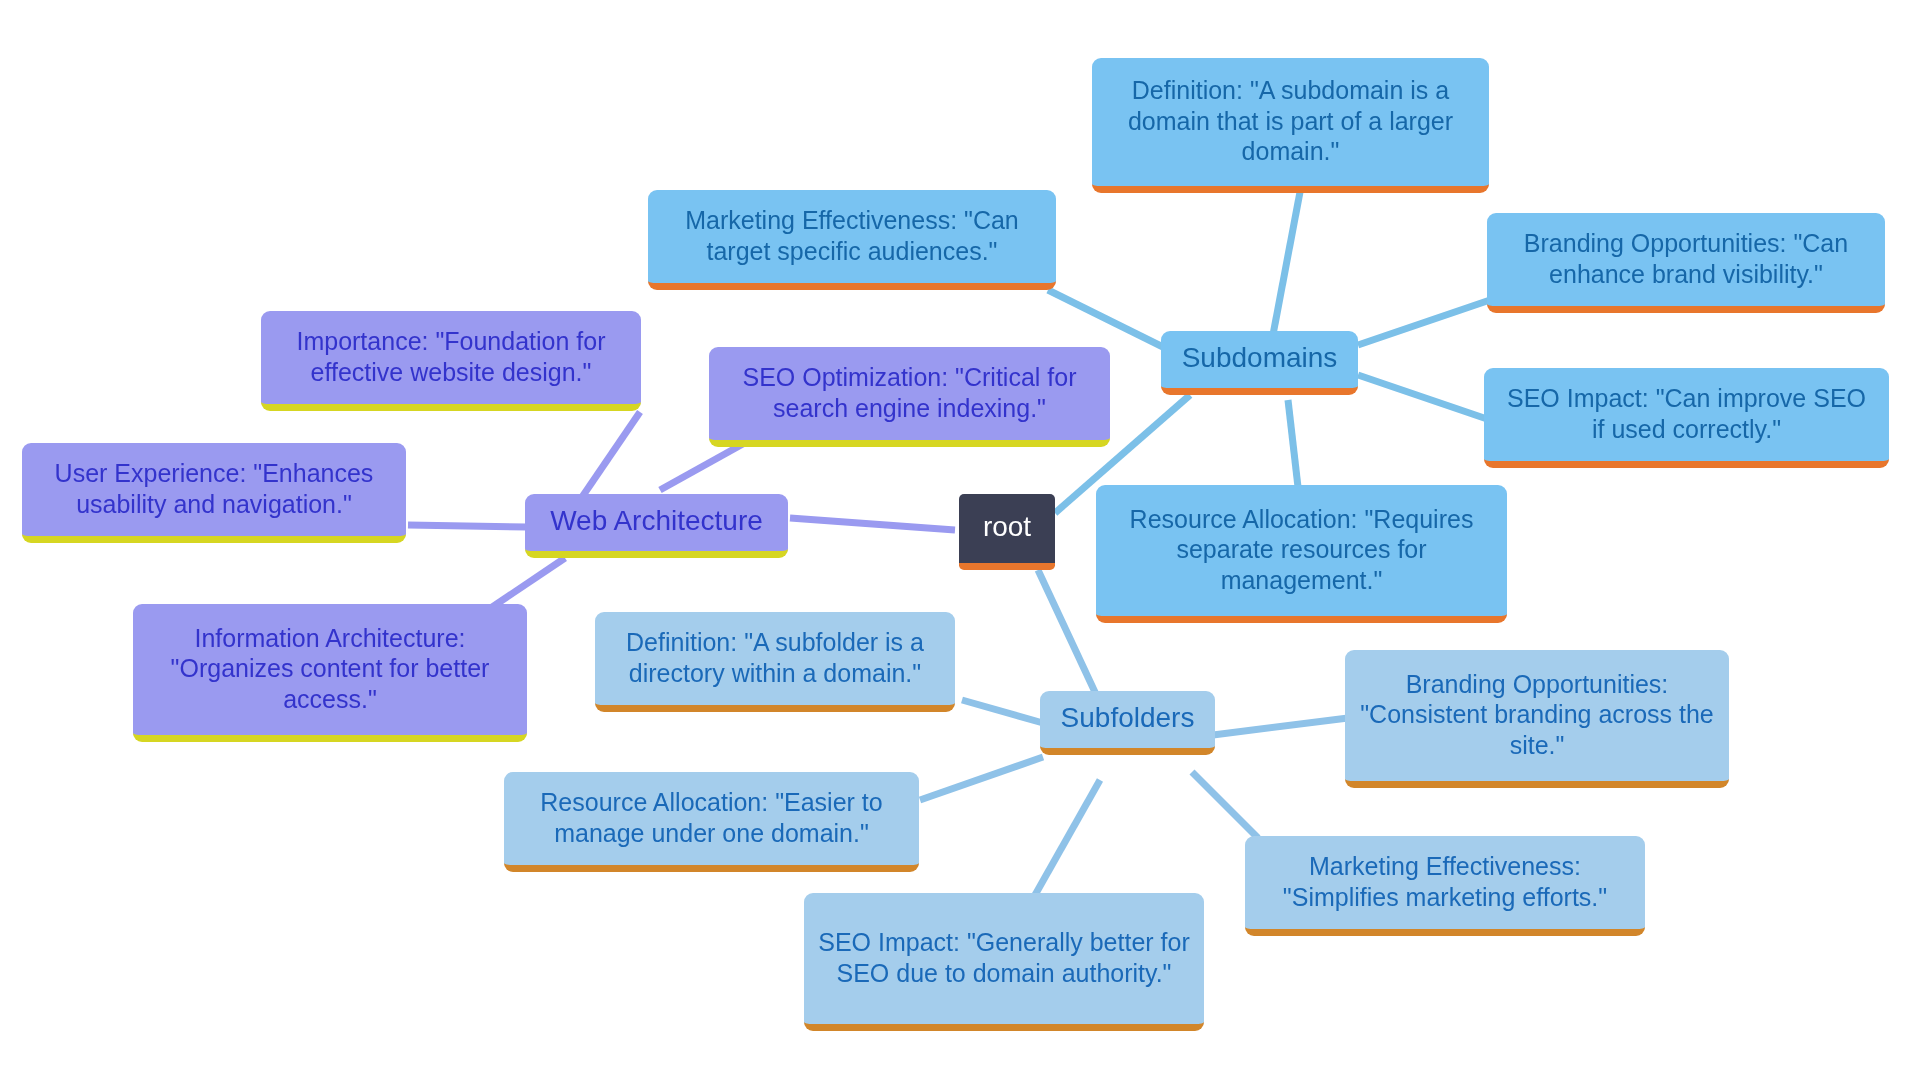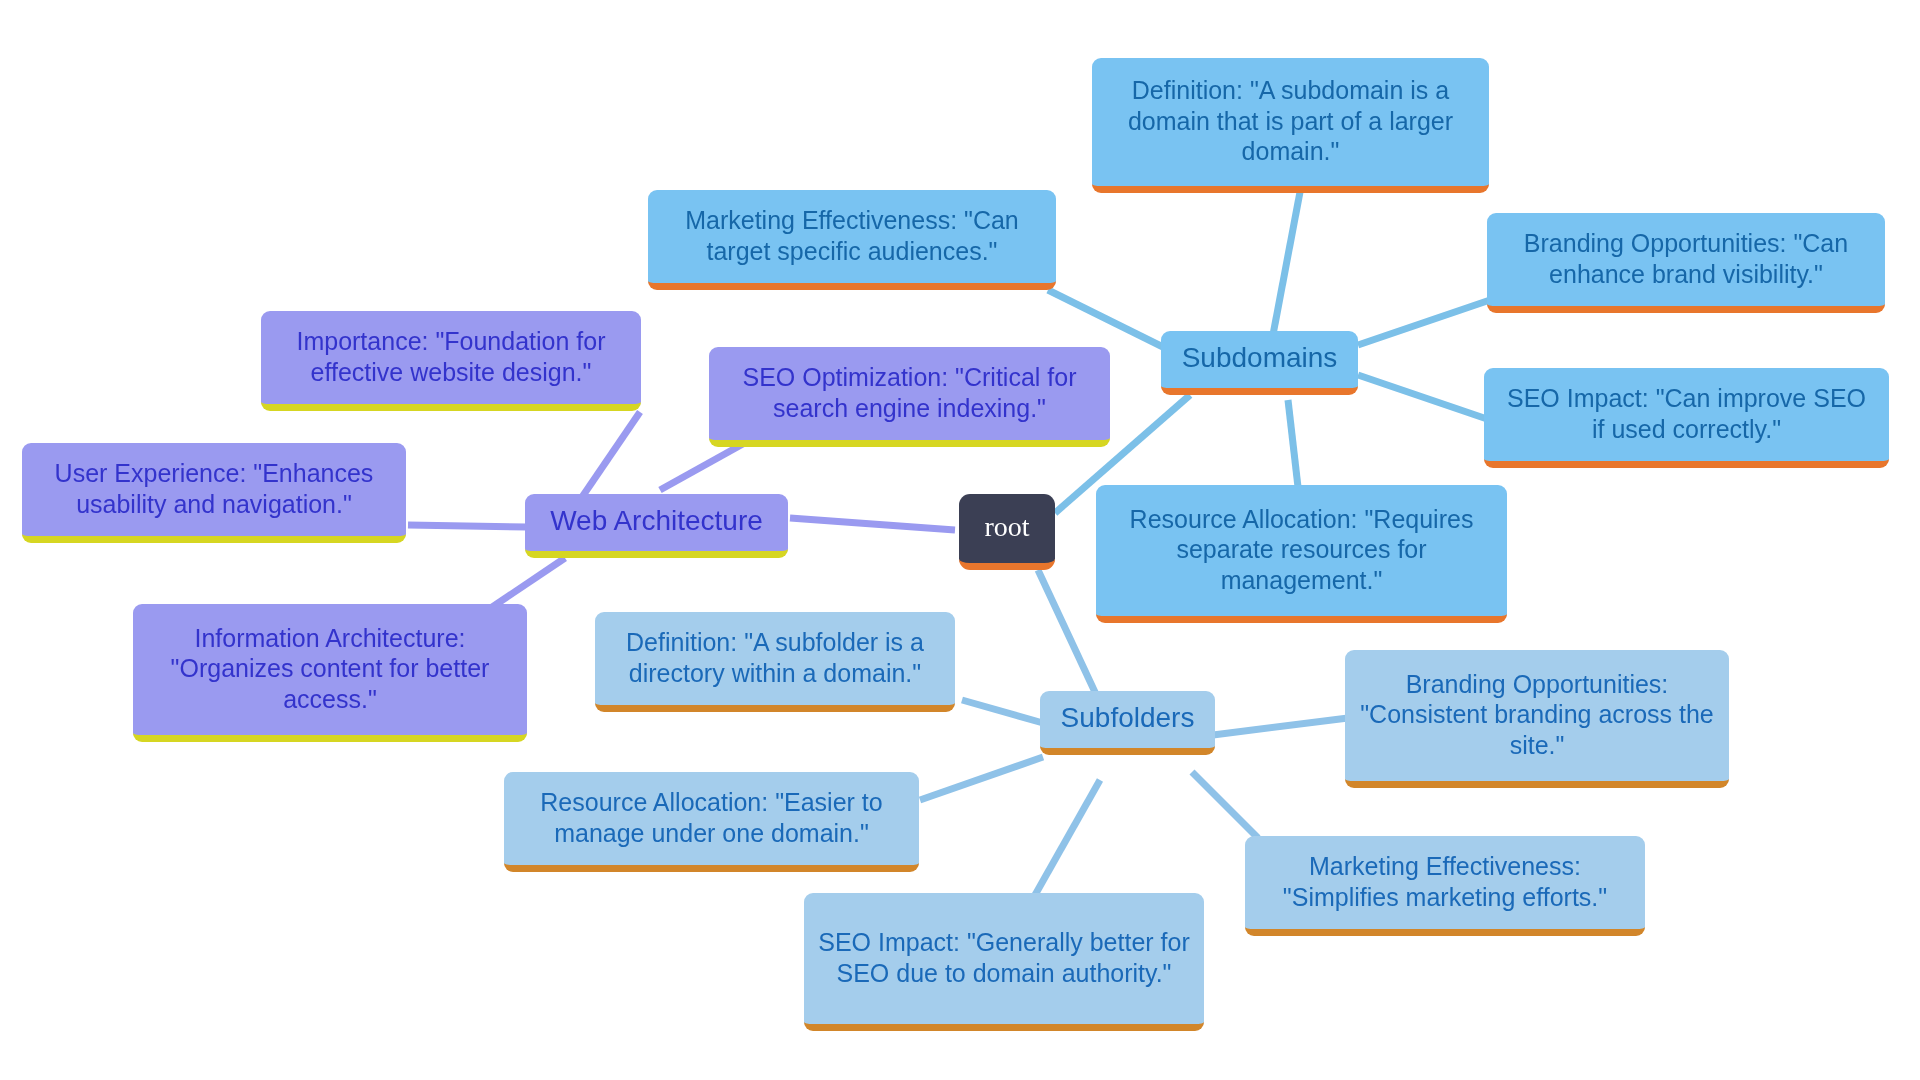--- a/index.html
+++ b/index.html
@@ -39,22 +39,21 @@
     line-height: 1.22;
     padding: 10px 14px 12px 14px;
     white-space: pre-line;
   }
   
   .n-root {
     background: #3b3f54;
     color: #ffffff;
     border-bottom: 7px solid #e8762c;
     font-size: 30px;
-    border-radius: 11px;
-    font-family: Liberation Serif, serif;
+    border-radius: 5px;
   }
   
   .n-blue {
     background: #79c3f2;
     color: #1667a8;
     border-bottom: 7px solid #e8762c;
     font-size: 25px;
   }
   
   .n-purple {

